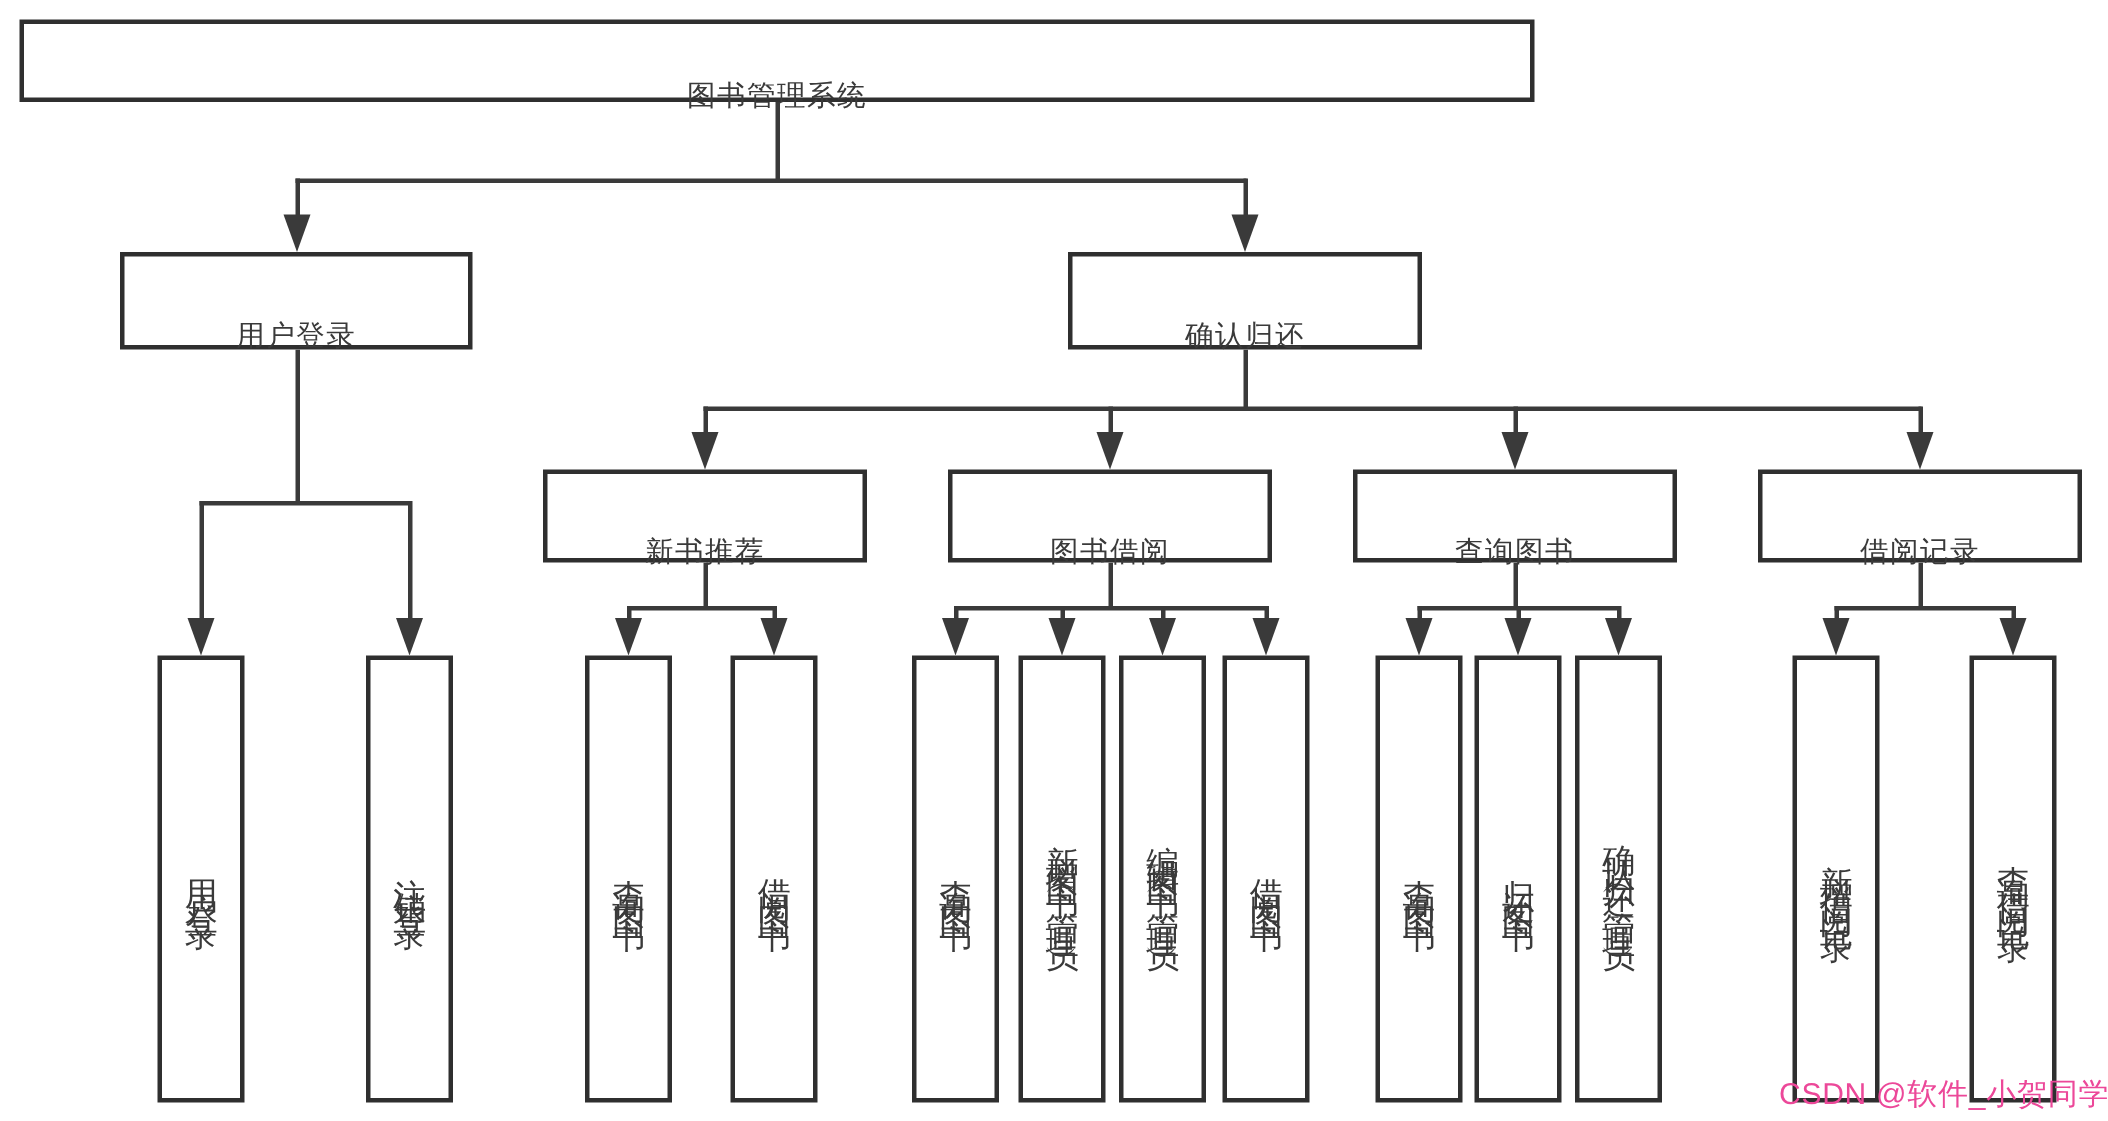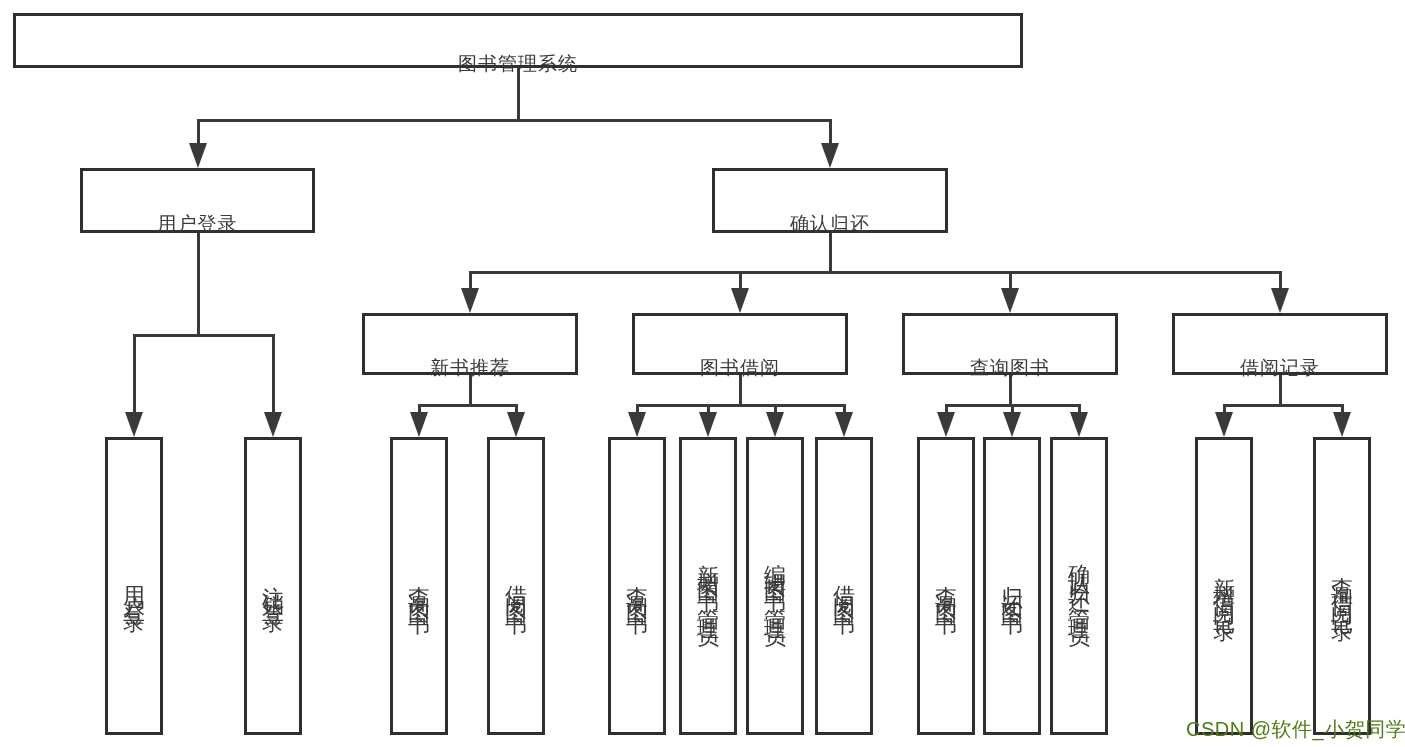--- a/index.html
+++ b/index.html
@@ -41,21 +41,21 @@
     position:absolute;width:0;height:0;
     border-left:9px solid transparent;
     border-right:9px solid transparent;
     border-top:25px solid #3a3a3a;
     z-index:1;
   }
   .watermark{
     position:absolute;
     left:1186px;top:716px;
     font-size:20px;
-    color:#4d7c0f;
+    color:#ec4899;
     letter-spacing:0.5px;
     white-space:nowrap;
     z-index:5;
   }
 </style>
 </head>
 <body>
 
 <div class="canvas">
 

